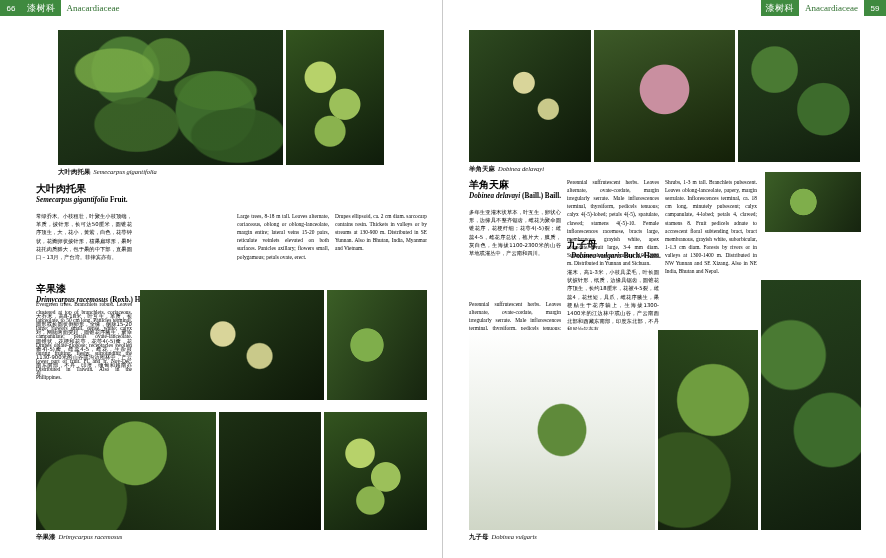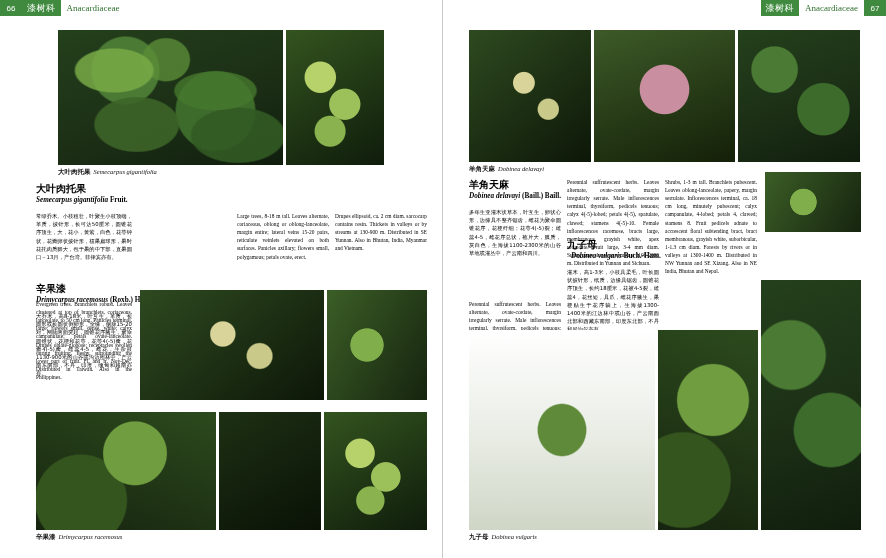--- a/index.html
+++ b/index.html
@@ -113,21 +113,21 @@
       <span class="cn">辛果漆</span><span class="latin">Drimycarpus racemosus</span>
     </div>
   </div>
 
   <div class="page right">
 
     <div class="runhead rh-right">
       <div class="runline"></div>
       <div class="famtag">漆树科</div>
       <div class="famlatin" style="padding-right:6px;">Anacardiaceae</div>
-      <div class="folio rightside">67</div>
+      <div class="folio rightside">59</div>
     </div>
 
     <div class="ph flower" style="left:26px;top:30px;width:122px;height:132px;"></div>
     <div class="ph pinkleaf" style="left:151px;top:30px;width:141px;height:132px;"></div>
     <div class="ph leaf1" style="left:295px;top:30px;width:122px;height:132px;"></div>
     <div class="cap" style="left:26px;top:165px;">
       <span class="cn">羊角天麻</span><span class="latin">Dobinea delavayi</span>
     </div>
 
     <div class="sp-cn" style="left:26px;top:178px;">羊角天麻</div>

